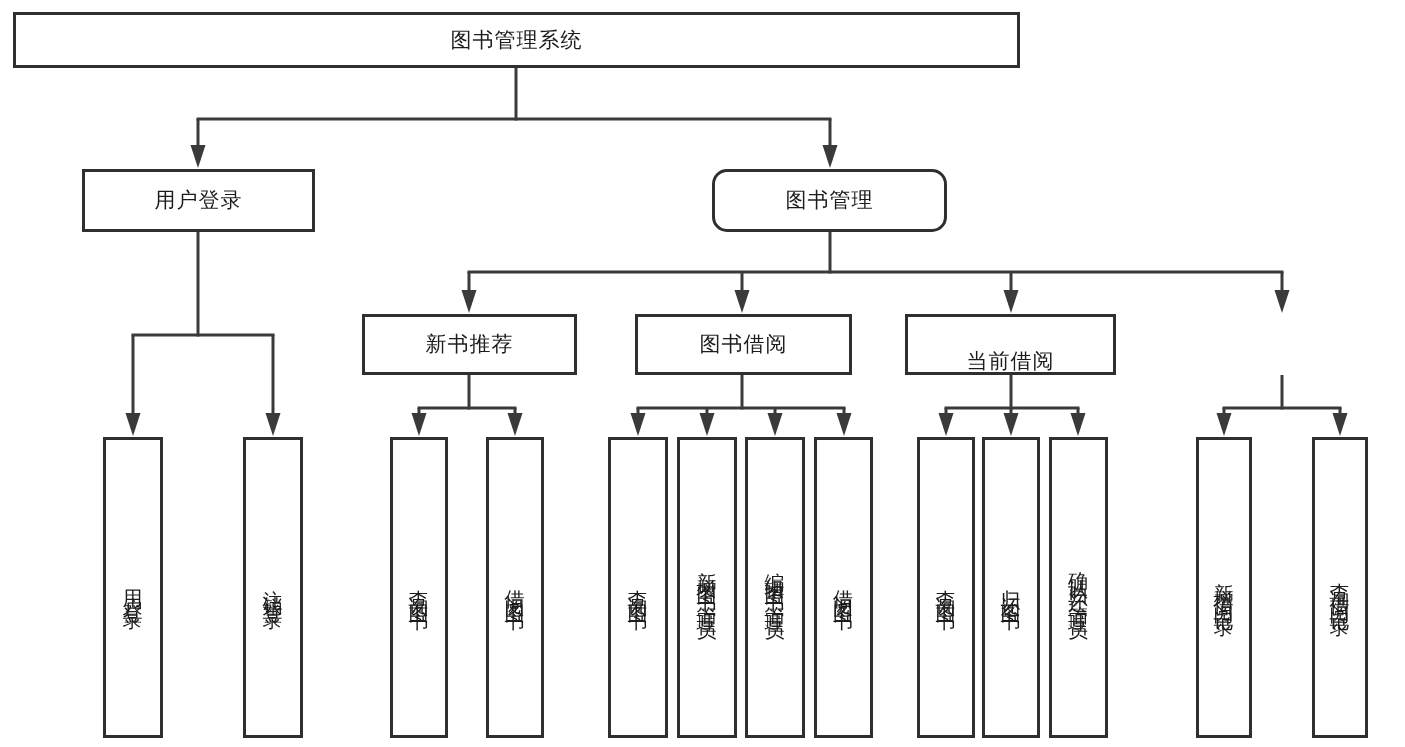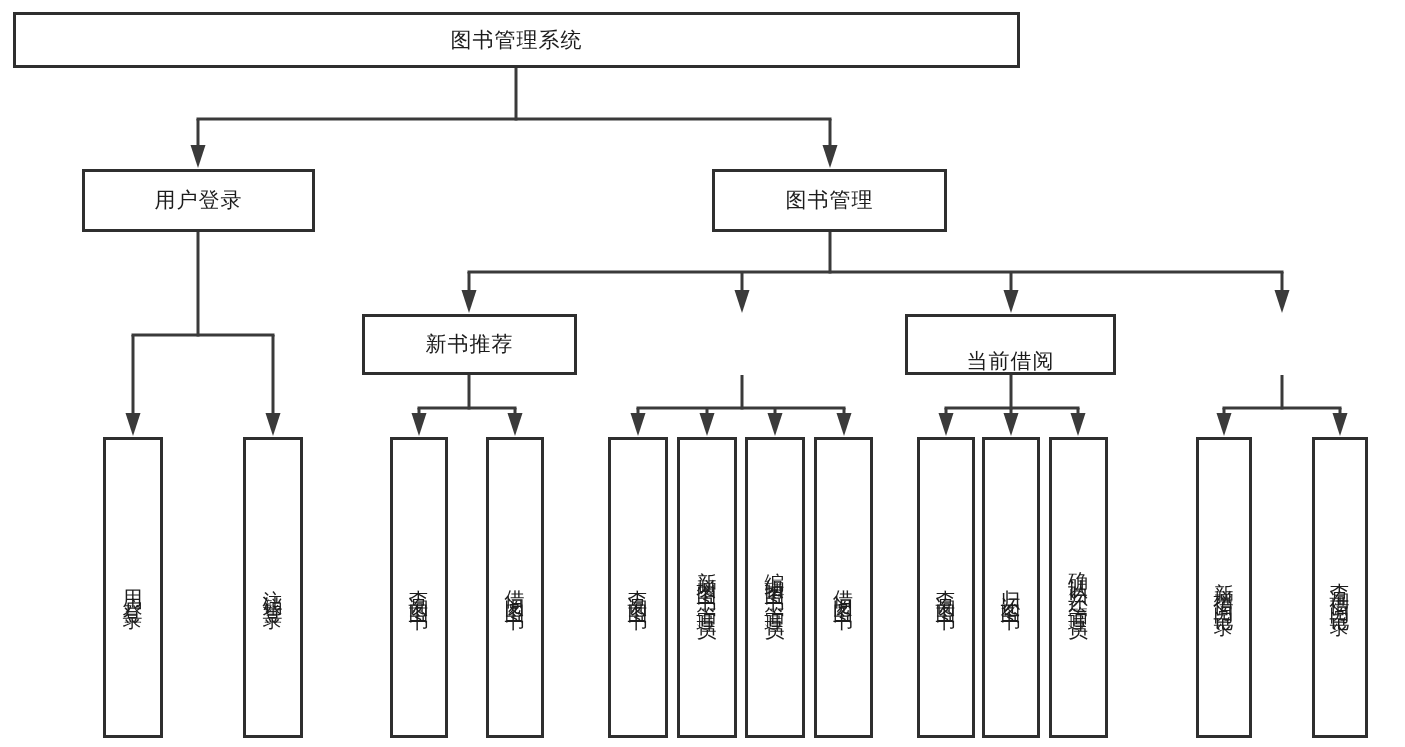--- a/index.html
+++ b/index.html
@@ -38,21 +38,21 @@
     text-orientation: mixed;
     font-size: 20px;
     line-height: 1;
     letter-spacing: 7px;
   }
 
   
   #n-root           { left: 13px;   top: 12px;  width: 1007px; height: 56px; }
   
   #n-user-login     { left: 82px;   top: 169px; width: 233px;  height: 63px; }
-  #n-book-mgmt      { left: 712px;  top: 169px; width: 235px;  height: 63px; }
+  #n-book-mgmt      { left: 712px;  top: 169px; width: 235px;  height: 63px; border-radius: 15px; }
   
   #n-new-book       { left: 362px;  top: 314px; width: 215px;  height: 61px; text-align: center; }
   #n-book-borrow    { left: 635px;  top: 314px; width: 217px;  height: 61px; }
   #n-current-borrow { left: 905px;  top: 314px; width: 211px;  height: 61px; align-items: flex-end; }
   #n-borrow-record  { left: 1174px; top: 314px; width: 217px;  height: 61px; }
   
   .leaf { top: 437px; height: 301px; width: 60px; }
   #n-ul0 { left: 103px; }
   #n-ul1 { left: 243px; }
   #n-nb0 { left: 390px;  width: 58px; }
@@ -153,20 +153,23 @@
   <div class="hnode" id="n-user-login">
     <span>用户登录</span>
   </div>
   <div class="hnode" id="n-book-mgmt">
     <span>图书管理</span>
   </div>
 
   <div class="hnode" id="n-new-book">
     <span>新书推荐</span>
   </div>
+  <div class="hnode" id="n-book-borrow">
+    <span>图书借阅</span>
+  </div>
   <div class="hnode" id="n-current-borrow">
     <span>当前借阅</span>
   </div>
 
   <div class="vnode leaf" id="n-ul0">
     <span>用户登录</span>
   </div>
   <div class="vnode leaf" id="n-ul1">
     <span>注销登录</span>
   </div>

